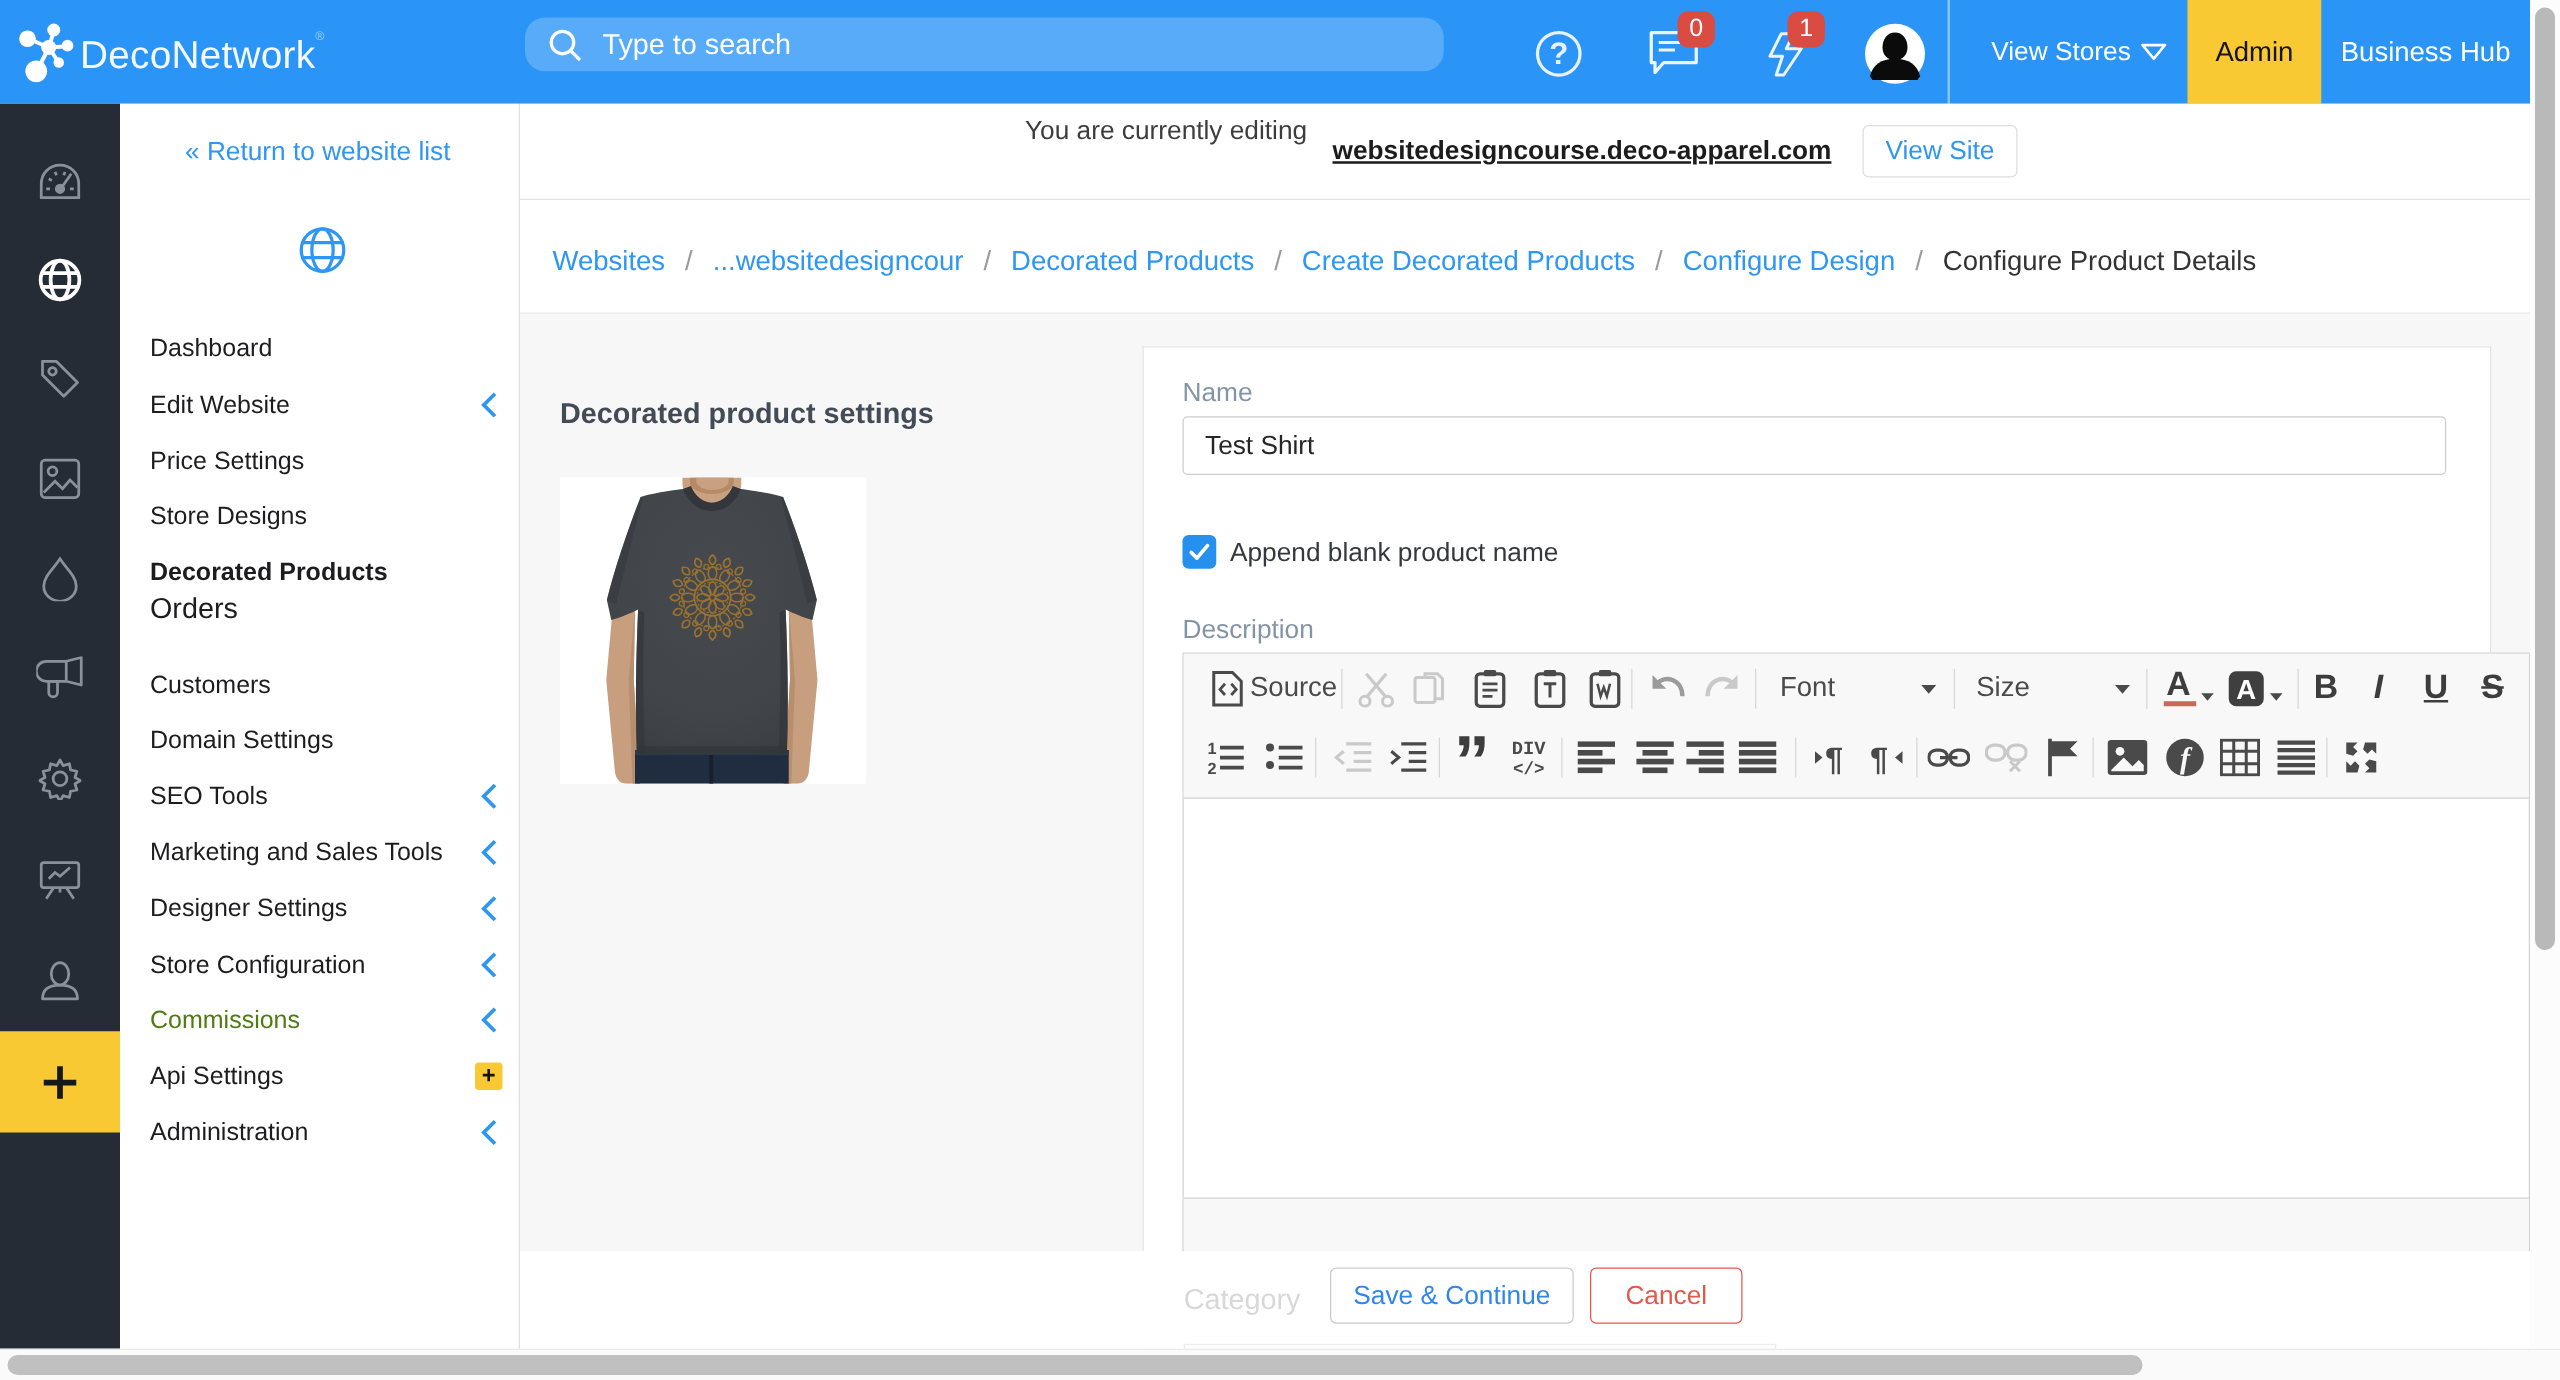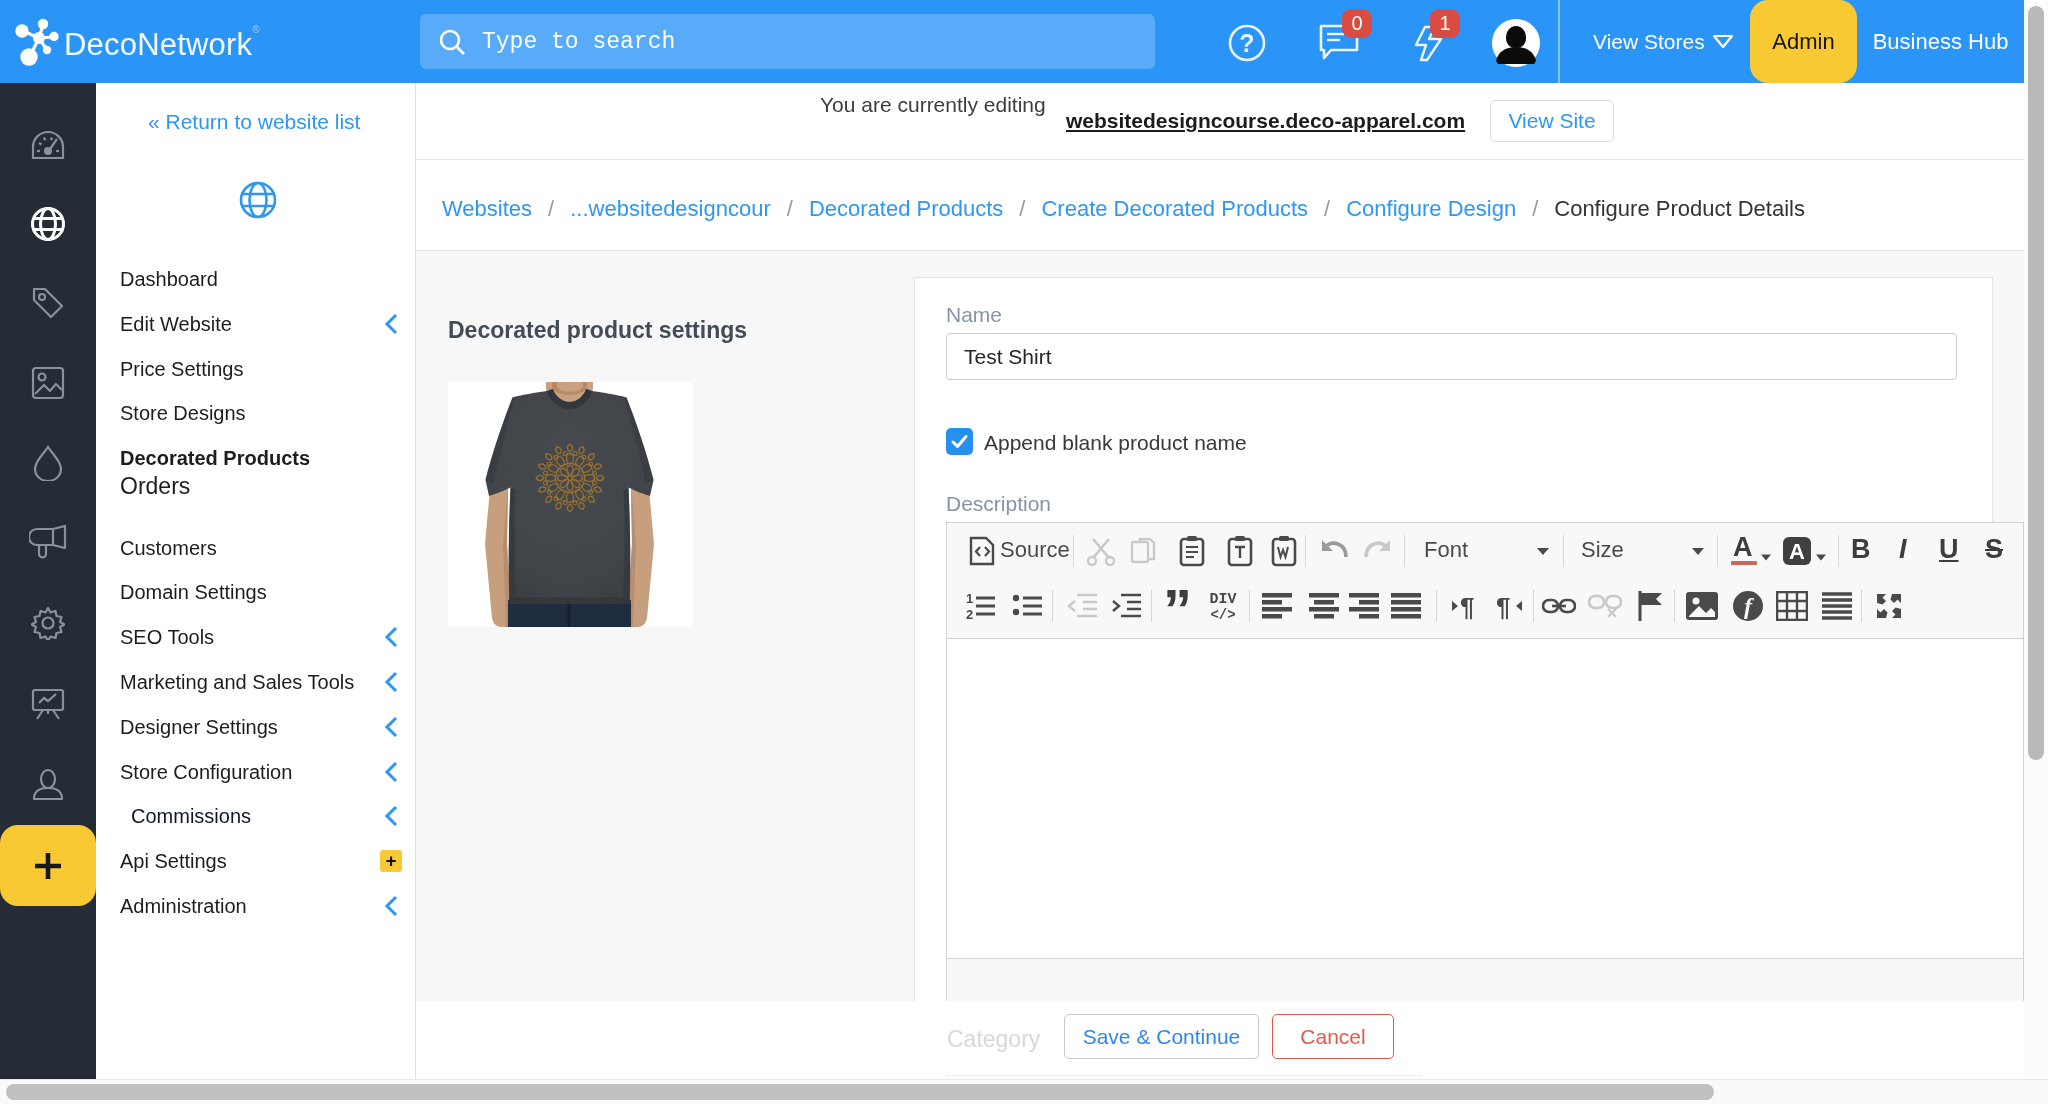--- a/index.html
+++ b/index.html
@@ -1,18 +1,18 @@
 <!DOCTYPE html>
 <html><head><meta charset="utf-8">
 <style>
   * { margin:0; padding:0; box-sizing:border-box; }
   html,body { width:2048px; height:1104px; overflow:hidden; }
   body { font-family:"Liberation Sans", sans-serif; position:relative; background:#fff; }
   .abs { position:absolute; }
-  .flex { display:flex; align-items:center;border-radius:18px; }
+  .flex { display:flex; align-items:center; }
   .bsep { margin:0 16px; color:#9a9a9a; }
 </style>
 </head>
 <body>
 
 <div class="abs" style="left:0;top:0;width:2024px;height:83px;background:#2a95f6;"></div>
 
 <svg class="abs" style="left:0px;top:0px;" width="70" height="83" viewBox="0 0 70 83">
   <g fill="#fff">
     <g stroke="#fff" stroke-width="3.2">
@@ -25,21 +25,21 @@
     <circle cx="39" cy="38" r="6"></circle>
     <circle cx="43" cy="24" r="5.2"></circle>
     <circle cx="54" cy="36.5" r="4.7"></circle>
     <circle cx="47" cy="50" r="4.2"></circle>
     <circle cx="22" cy="31" r="6.7"></circle>
     <circle cx="29" cy="57" r="8.7"></circle>
   </g>
 </svg>
 <div class="abs" style="left:64px;top:24px;color:#f4f9fe;font-size:31px;letter-spacing:0.2px;">DecoNetwork<span style="font-size:10px;vertical-align:22px;opacity:.55;">®</span></div>
 
-<div class="abs flex" style="left:420px;top:14px;width:735px;height:55px;background:rgba(255,255,255,0.21);border-radius:6px;font-family:Liberation Mono, monospace;">
+<div class="abs flex" style="left:420px;top:14px;width:735px;height:43px;background:rgba(255,255,255,0.21);border-radius:16px;">
   <svg style="margin-left:17px;" width="30" height="30" viewBox="0 0 30 30" fill="none" stroke="#fff" stroke-width="2.6">
     <circle cx="13" cy="13" r="9"></circle>
       <line x1="20" y1="20" x2="27" y2="27"></line>
   </svg>
   <span style="margin-left:15px;color:#fff;font-size:23px;">Type to search</span>
 </div>
 
 <svg class="abs" style="left:1227px;top:23px;" width="40" height="40" viewBox="0 0 40 40">
   <circle cx="20" cy="20" r="17" fill="none" stroke="#e8f2fd" stroke-width="2.6"></circle>
   <text x="20" y="28.5" font-size="25" font-weight="bold" fill="#e8f2fd" text-anchor="middle" font-family="Liberation Sans">?</text>
@@ -176,21 +176,21 @@
       <path d="M12 2 L3 11 L12 20" fill="none" stroke="#2e96f3" stroke-width="3"></path>
     </svg>
     <div class="abs" style="left:120px;top:714.7px;font-size:20px;line-height:24px;color:#1d1d1f;">Designer Settings</div>
     <svg class="abs" style="left:384px;top:715.7px;" width="14" height="22" viewBox="0 0 14 22">
       <path d="M12 2 L3 11 L12 20" fill="none" stroke="#2e96f3" stroke-width="3"></path>
     </svg>
     <div class="abs" style="left:120px;top:759.5px;font-size:20px;line-height:24px;color:#1d1d1f;">Store Configuration</div>
     <svg class="abs" style="left:384px;top:760.5px;" width="14" height="22" viewBox="0 0 14 22">
       <path d="M12 2 L3 11 L12 20" fill="none" stroke="#2e96f3" stroke-width="3"></path>
     </svg>
-    <div class="abs" style="left:120px;top:804.2px;font-size:20px;line-height:24px;color:#0f172a;margin-left:11px;">Commissions</div>
+    <div class="abs" style="left:120px;top:804.2px;font-size:20px;line-height:24px;color:#4d7c0f;">Commissions</div>
     <svg class="abs" style="left:384px;top:805.2px;" width="14" height="22" viewBox="0 0 14 22">
       <path d="M12 2 L3 11 L12 20" fill="none" stroke="#2e96f3" stroke-width="3"></path>
     </svg>
     <div class="abs" style="left:120px;top:849.0px;font-size:20px;line-height:24px;color:#1d1d1f;">Api Settings</div>
     <div class="abs flex" style="left:380px;top:850.0px;width:22px;height:22px;background:#f9c933;border-radius:3px;justify-content:center;color:#111;font-size:19px;font-weight:bold;">+</div>
     <div class="abs" style="left:120px;top:893.8px;font-size:20px;line-height:24px;color:#1d1d1f;">Administration</div>
     <svg class="abs" style="left:384px;top:894.8px;" width="14" height="22" viewBox="0 0 14 22">
       <path d="M12 2 L3 11 L12 20" fill="none" stroke="#2e96f3" stroke-width="3"></path>
     </svg>
   </div>

